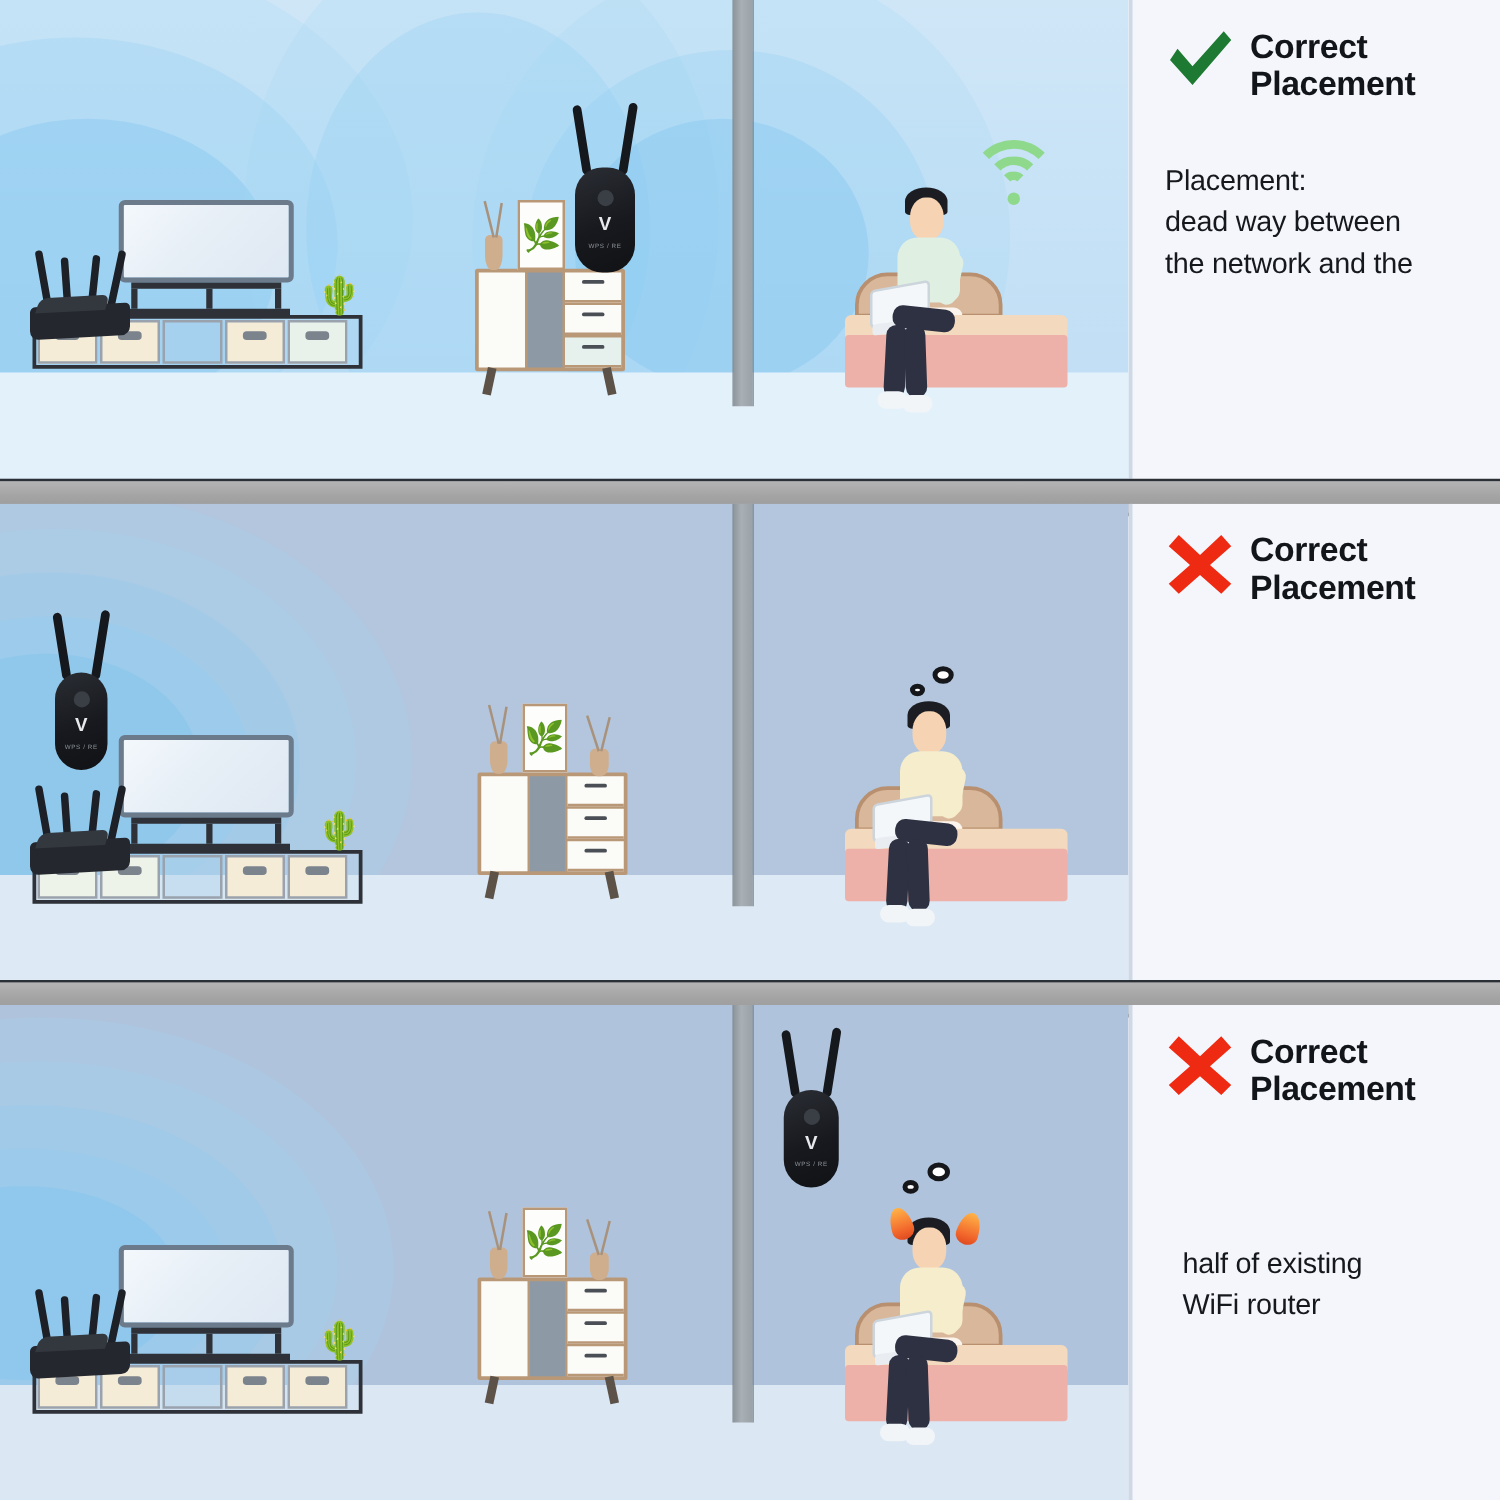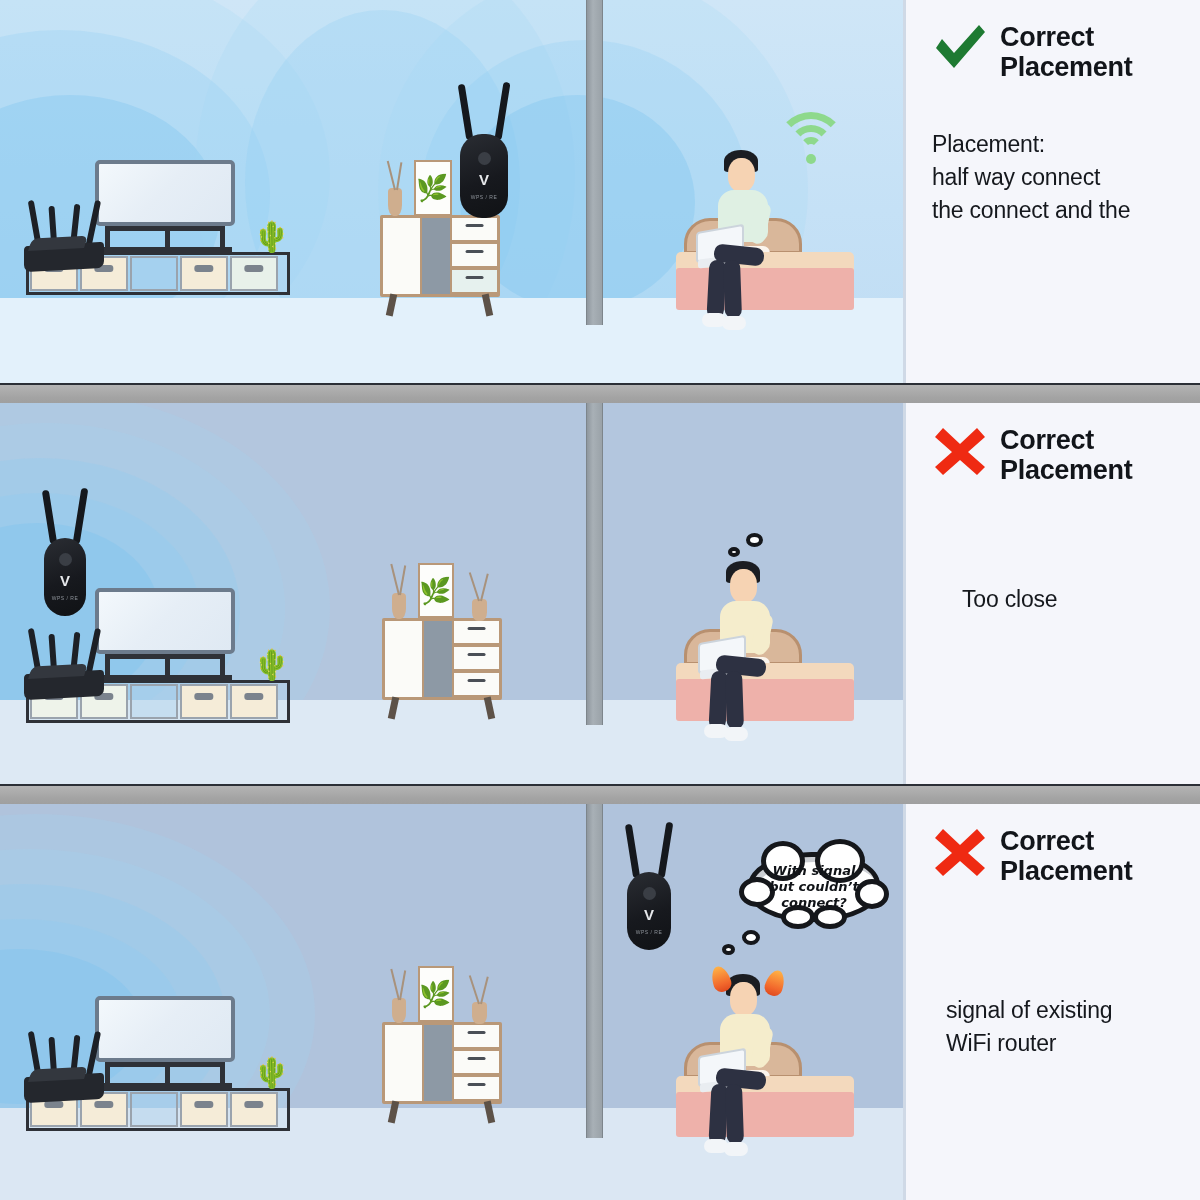--- a/index.html
+++ b/index.html
@@ -361,22 +361,22 @@
             <path d="M4 26 L10 17 L22 31 L47 3 L53 10 L22 46 Z" fill="#1e7a32"></path>
           </svg>
         </div>
         <div class="head-text">
           <div>Correct</div>
           <div>Placement</div>
         </div>
       </div>
       <div class="body-text body-1">
         <div>Placement:</div>
-        <div>half way connect</div>
-        <div>the connect and the</div>
+        <div>dead way between</div>
+        <div>the network and the</div>
       </div>
     </div>
   </div>
 
   <div class="slab slab-1"></div>
 
   <div class="panel panel-2 p2">
     <div class="scene p2">
       <div class="wall"></div>
 
@@ -493,21 +493,20 @@
           <svg class="cross-svg" viewBox="0 0 56 52" width="56" height="52" aria-hidden="true">
             <path d="M11 3 L28 19 L45 3 L53 12 L36 27 L53 42 L45 50 L28 35 L11 50 L3 42 L20 27 L3 12 Z" fill="#ef2a12"></path>
           </svg>
         </div>
         <div class="head-text">
           <div>Correct</div>
           <div>Placement</div>
         </div>
       </div>
       <div class="body-text body-2">
-        <div>Too close</div>
       </div>
     </div>
   </div>
 
   <div class="slab slab-2"></div>
 
   <div class="panel panel-3 p3">
     <div class="scene p3">
       <div class="wall"></div>
 
@@ -609,46 +608,37 @@
         <div class="leg" style="left:8px;  top:110px; width:17px; height:60px; transform:rotate(3deg);"></div>
         <div class="leg" style="left:24px; top:110px; width:17px; height:60px; transform:rotate(-2deg);"></div>
         <div class="shoe" style="left:2px;  top:165px; width:24px; height:14px;"></div>
         <div class="shoe" style="left:22px; top:168px; width:24px; height:14px;"></div>
       </div>
 
       <div class="flame" style="left:712px; top:162px;"></div>
       <div class="flame r" style="left:766px; top:166px;"></div>
 
       <div class="thought" style="left:748px; top:48px; width:140px; height:95px;">
-        <div class="cloud" style="width:132px; height:70px;">
-          <div class="bump" style="width:36px; height:30px; left:-14px; top:20px;"></div>
-          <div class="bump" style="width:34px; height:30px; right:-14px; top:22px;"></div>
-          <div class="bump" style="width:34px; height:24px; left:28px; bottom:-12px;"></div>
-          <div class="bump" style="width:34px; height:24px; right:28px; bottom:-12px;"></div>
-          <div class="cloud-text">With signal
-but couldn’t
-connect?</div>
-        </div>
         <div class="tail" style="left:-6px; top:78px; width:18px; height:15px;"></div>
         <div class="tail" style="left:-26px; top:92px; width:13px; height:11px;"></div>
       </div>
     </div>
 
     <div class="info">
       <div class="info-head">
         <div class="mark">
           <svg class="cross-svg" viewBox="0 0 56 52" width="56" height="52" aria-hidden="true">
             <path d="M11 3 L28 19 L45 3 L53 12 L36 27 L53 42 L45 50 L28 35 L11 50 L3 42 L20 27 L3 12 Z" fill="#ef2a12"></path>
           </svg>
         </div>
         <div class="head-text">
           <div>Correct</div>
           <div>Placement</div>
         </div>
       </div>
       <div class="body-text body-3">
-        <div>signal of existing</div>
+        <div>half of existing</div>
         <div>WiFi router</div>
       </div>
     </div>
   </div>
 
 </div>
 
 </body></html>

